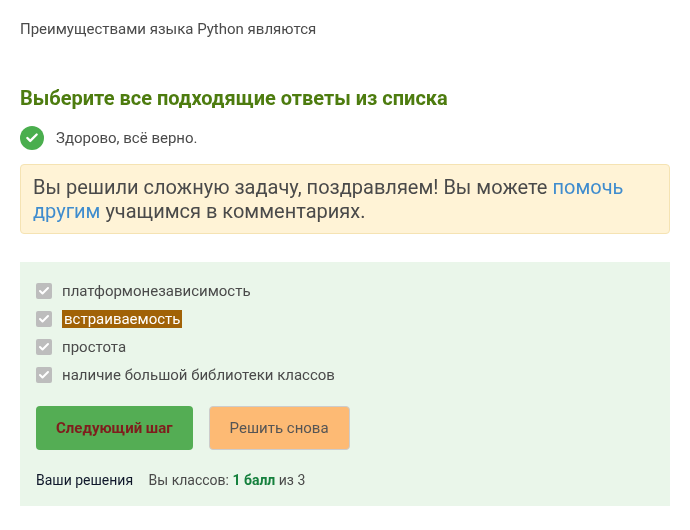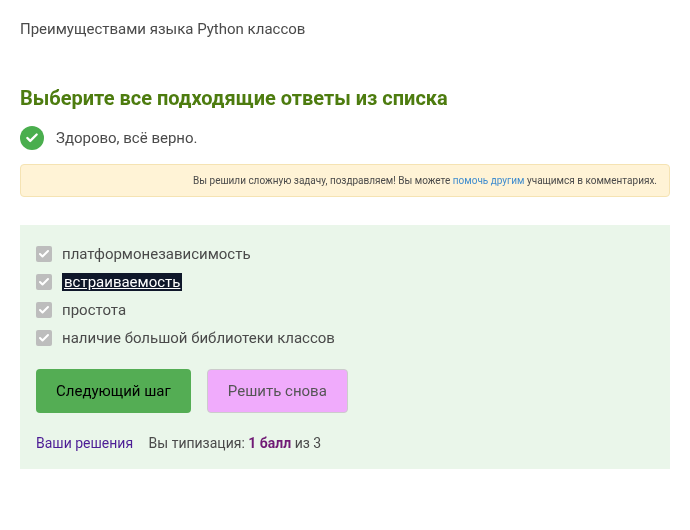--- a/index.html
+++ b/index.html
@@ -42,24 +42,23 @@
     .check-circle svg { width: 14px; height: 14px; }
     .feedback-text {
       color: #4a4a4a;
       font-size: 15px;
     }
     .congrats-box {
       background: #FFF3D6;
       border: 1px solid #F5E3B3;
       border-radius: 4px;
       padding: 10px 12px;
-      font-size: 10px;
+      font-size: 20px;
       color: #4a4a4a;
       margin-bottom: 28px;
-      text-align: right;
     }
     .congrats-box .link {
       color: #3F8CCE;
       cursor: pointer;
     }
     .answers-block {
       background: #EAF6EA;
       padding: 20px 16px 18px 16px;
     }
     .answer-row {
@@ -78,69 +77,68 @@
       align-items: center;
       justify-content: center;
       flex-shrink: 0;
     }
     .checkbox svg { width: 12px; height: 12px; }
     .answer-label {
       color: #4a4a4a;
       font-size: 15px;
     }
     .answer-label.highlighted {
-      background: #0f172a;
+      background: #a16207;
       color: #fff;
       padding: 0 2px;
-      text-decoration: underline;
     }
     .buttons-row {
       display: flex;
       gap: 16px;
       margin-top: 22px;
     }
     .btn {
       padding: 12px 20px;
       font-size: 15px;
       border-radius: 4px;
       cursor: pointer;
       border: none;
       font-family: inherit;
     }
     .btn-primary {
       background: #54AD54;
-      color: #000000;
-      font-weight: 400;
+      color: #7f1d1d;
+      font-weight: 700;
     }
     .btn-secondary {
-      background: #f0abfc;
+      background: #fdba74;
       color: #555;
       border: 1px solid #ccc;
       text-align: right;
     }
     .footer-row {
       margin-top: 22px;
       font-size: 14px;
       color: #4a4a4a;
     }
     .footer-row .link {
-      color: #4c1d95;
+      color: #0f172a;
       cursor: pointer;
       margin-right: 12px;
     }
     .footer-row .score-value {
       font-weight: 700;
-      color: #701a75;
+      color: #15803d;
       text-align: center;
     }
   </style>
 </head>
 <body>
 
-<div class="question-text">Преимуществами языка Python классов</div>
+<div class="question-text">Преимуществами языка Python являются</div>
 
 <div class="instruction">Выберите все подходящие ответы из списка</div>
 
 <div class="feedback-row">
   <span class="check-circle">
     <svg viewBox="0 0 24 24" fill="none" stroke="#fff" stroke-width="4" stroke-linecap="round" stroke-linejoin="round">
         <polyline points="4 12 9 17 20 6"></polyline>
       </svg>
   </span>
   <span class="feedback-text">Здорово, всё верно.</span>
@@ -184,15 +182,15 @@
     <span class="answer-label">наличие большой библиотеки классов</span>
   </div>
 
   <div class="buttons-row">
     <button class="btn btn-primary">Следующий шаг</button>
     <button class="btn btn-secondary">Решить снова</button>
   </div>
 
   <div class="footer-row">
     <span class="link">Ваши решения</span>
-    <span>Вы типизация: </span><span class="score-value">1 балл</span><span> из 3</span>
+    <span>Вы классов: </span><span class="score-value">1 балл</span><span> из 3</span>
   </div>
 </div>
 
 </body></html>

